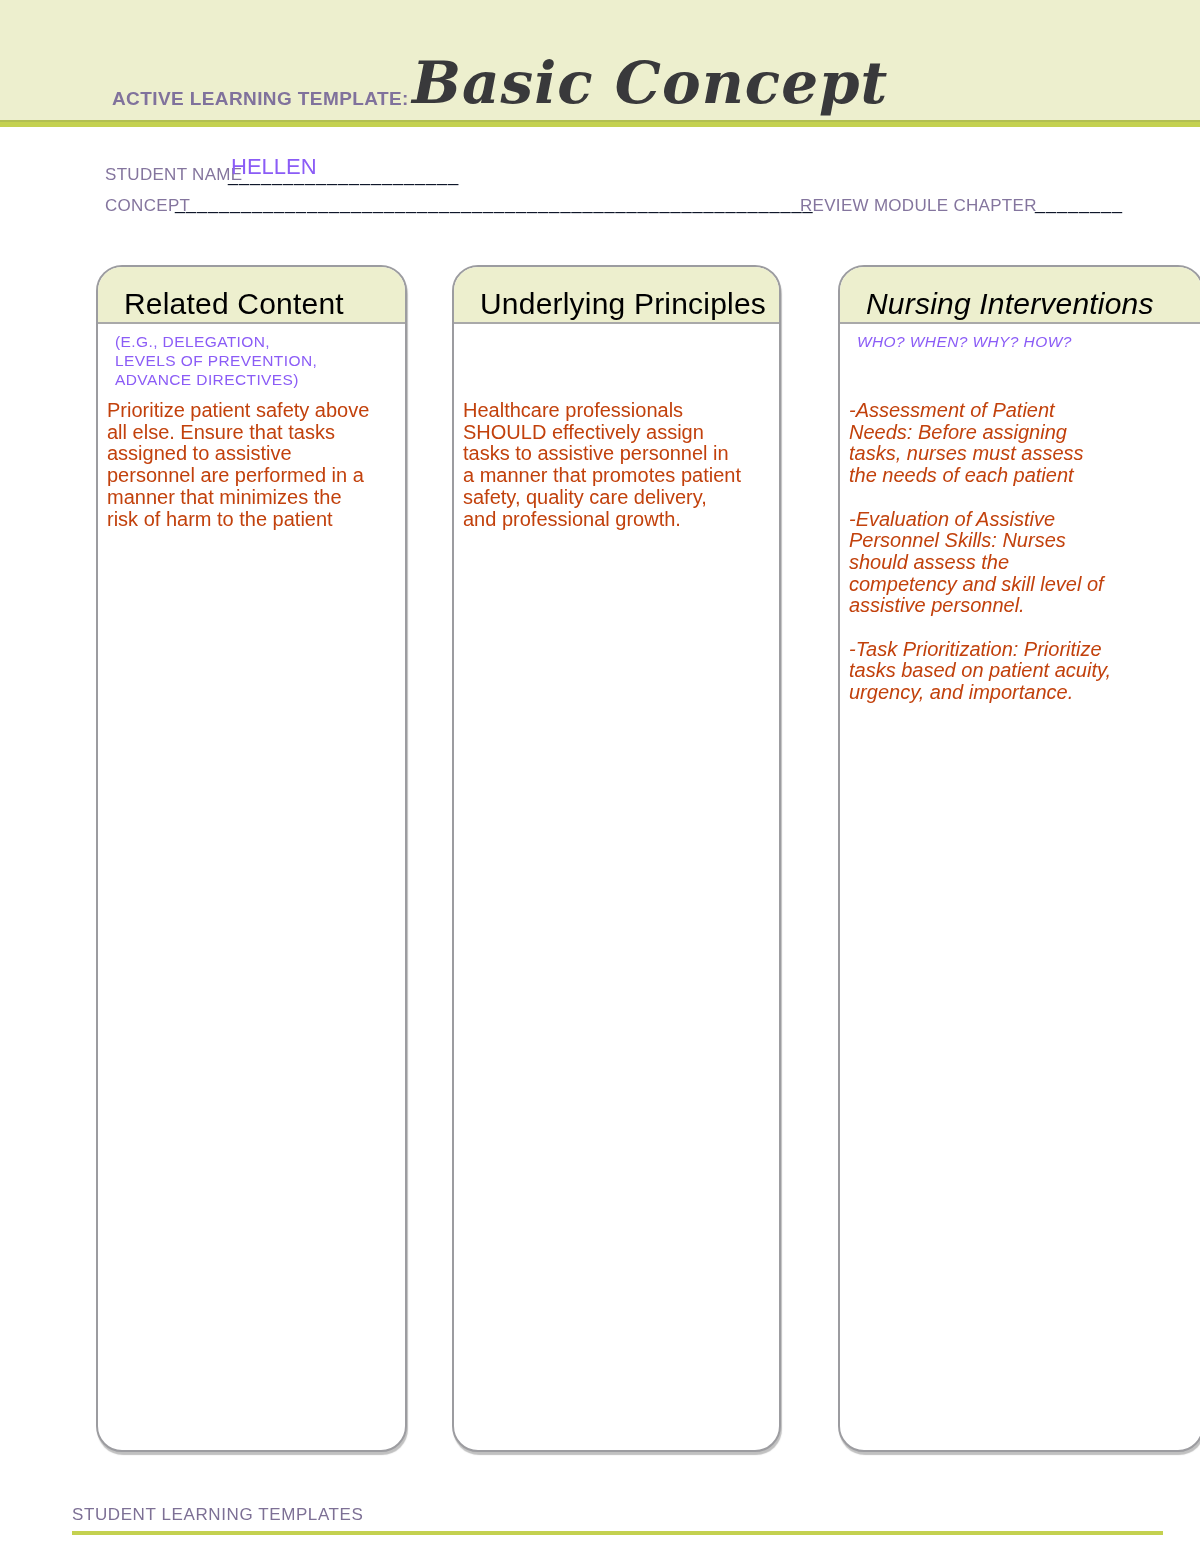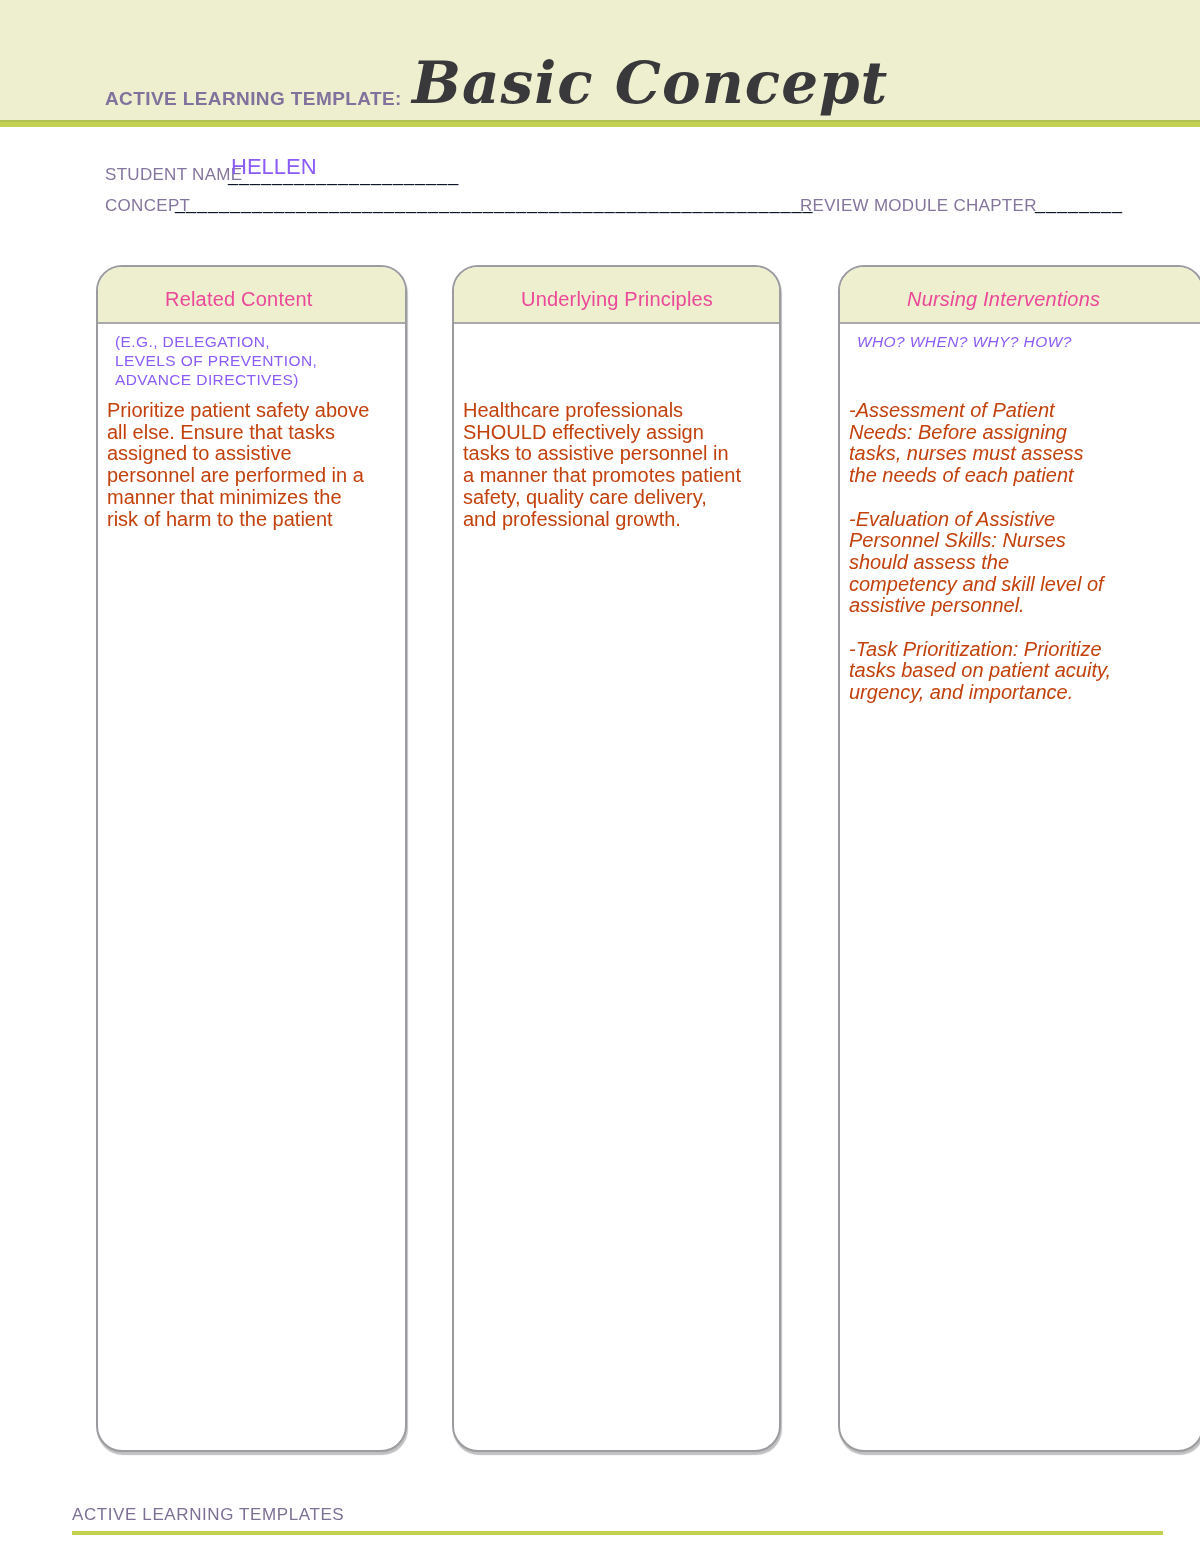--- a/index.html
+++ b/index.html
@@ -12,21 +12,21 @@
     overflow: hidden;
   }
 
   
   .header-band {
     position: absolute; left: 0; top: 0;
     width: 100%; height: 120px;
     background: #edefce;
   }
   .eyebrow {
-    position: absolute; left: 105px; top: 89px;
+    position: absolute; left: 112px; top: 89px;
     font-size: 19px; font-weight: bold;
     letter-spacing: 0.4px;
     color: #80729c;
     line-height: 1;
     text-align: right;
   }
   .page-title {
     position: absolute; left: 412px; top: 54px;
     font-family: "DejaVu Serif", serif;
     font-style: italic; font-weight: bold;
@@ -85,24 +85,23 @@
 
   .card-band {
     position: absolute; left: 0; top: 0;
     width: 100%; height: 55px;
     background: #edefce;
     border-bottom: 2px solid #a9a9a9;
     box-sizing: content-box;
   }
   .card-title {
     position: absolute; left: 26px; top: 22px;
-    font-size: 20px; color: #ec4899;
+    font-size: 30px; color: #000000;
     letter-spacing: 0.2px; line-height: 1;
     white-space: nowrap;
-    margin-left: 41px;
   }
   .card-hint {
     position: absolute; left: 17px; top: 65px;
     font-size: 15.5px; line-height: 19px;
     letter-spacing: 0.4px;
     color: #8b5cf6;
     white-space: pre-line;
   }
   .card-body {
     position: absolute; left: 9px; top: 133px;
@@ -182,16 +181,16 @@
 Personnel Skills: Nurses
 should assess the
 competency and skill level of
 assistive personnel.
 
 -Task Prioritization: Prioritize
 tasks based on patient acuity,
 urgency, and importance.</div>
   </div>
 
-  <div class="footer-label">ACTIVE LEARNING TEMPLATES</div>
+  <div class="footer-label">STUDENT LEARNING TEMPLATES</div>
   <div class="footer-line"></div>
 
 </div>
 
 </body></html>

